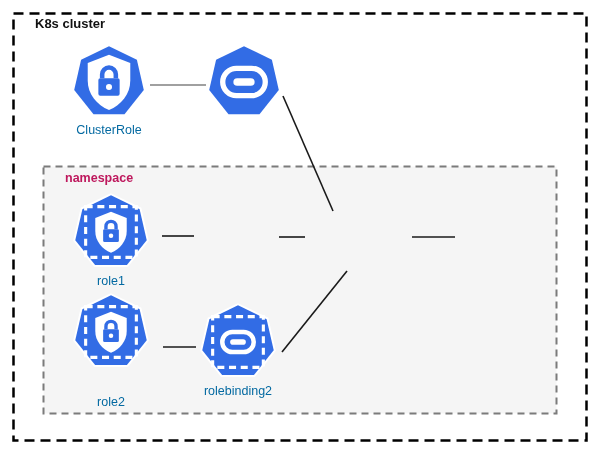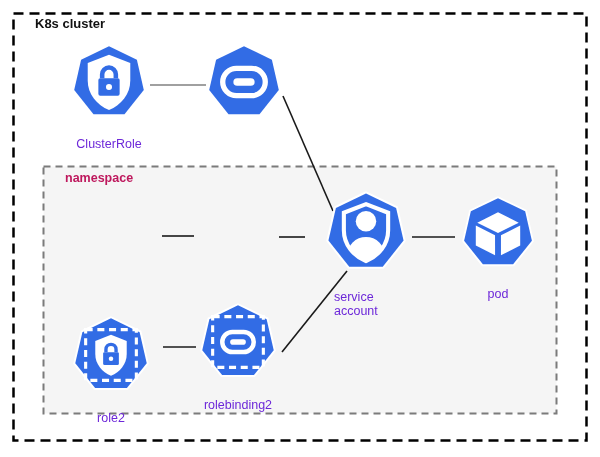--- a/index.html
+++ b/index.html
@@ -10,22 +10,22 @@
   .canvas{position:absolute;inset:0;}
   svg.layer{position:absolute;left:0;top:0;}
   .boundary-label{
     position:absolute;font-weight:bold;color:#111;font-size:13px;padding-left:16px;
   }
   .ns-label{font-size:12.5px;color:#be185d;}
   .node{
     position:absolute;display:flex;flex-direction:column;align-items:center;
   }
   .node-label{
-    margin-top:17px;font-size:12.5px;color:#6d28d9;white-space:nowrap;
-    text-align:left;line-height:1.15;
+    margin-top:3px;font-size:12.5px;color:#0369a1;white-space:nowrap;
+    text-align:center;line-height:1.15;
   }
   .node--sa .node-label{white-space:normal;width:64px;}
 </style>
 </head>
 <body>
 
 <div class="canvas">
 
   <svg class="layer" width="600" height="457" viewBox="0 0 600 457">
 
@@ -57,23 +57,36 @@
   </div>
 
   <div class="node" style="left:206px;top:44px;width:76px;">
     <svg width="76" height="76" viewBox="0 0 100 100">
       <polygon points="50,3 13.3,20.7 4.2,60.5 29.6,92.3 70.4,92.3 95.8,60.5 86.7,20.7" fill="#326CE5" stroke="#ffffff" stroke-width="5" paint-order="stroke"></polygon>
       <rect x="22" y="32" width="56" height="36" rx="18" fill="none" stroke="#ffffff" stroke-width="7"></rect>
       <rect x="36" y="45" width="28" height="10" rx="5" fill="#ffffff"></rect>
     </svg>
   </div>
 
+  <div class="node" style="left:72px;top:193px;width:78px;">
+    <svg width="78" height="78" viewBox="0 0 100 100">
+      <polygon points="50,3 13.3,20.7 4.2,60.5 29.6,92.3 70.4,92.3 95.8,60.5 86.7,20.7" fill="#326CE5" stroke="#ffffff" stroke-width="5" paint-order="stroke"></polygon>
+      <rect x="17.5" y="17.5" width="65" height="65" fill="none" stroke="#ffffff" stroke-width="4" stroke-dasharray="9 6"></rect>
+      <g transform="translate(50,50) scale(0.72) translate(-50,-50)">
+        <path d="M50,14 L78,25 V48 C78,66 66,80 50,87 C34,80 22,66 22,48 V25 Z" fill="#ffffff"></path>
+        <path d="M41,45 v-5 a9,9 0 0 1 18,0 v5" fill="none" stroke="#326CE5" stroke-width="6"></path>
+        <rect x="36" y="45" width="28" height="23" rx="2.5" fill="#326CE5"></rect>
+        <circle cx="50" cy="56.5" r="4" fill="#ffffff"></circle>
+      </g>
+    </svg>
+    <div class="node-label">role1</div>
+  </div>
 
 
-  <div class="node" style="left:72px;top:316px;width:78px;">
+  <div class="node" style="left:72px;top:293px;width:78px;gap:21px;">
     <svg width="78" height="78" viewBox="0 0 100 100">
       <polygon points="50,3 13.3,20.7 4.2,60.5 29.6,92.3 70.4,92.3 95.8,60.5 86.7,20.7" fill="#326CE5" stroke="#ffffff" stroke-width="5" paint-order="stroke"></polygon>
       <rect x="17.5" y="17.5" width="65" height="65" fill="none" stroke="#ffffff" stroke-width="4" stroke-dasharray="9 6"></rect>
       <g transform="translate(50,50) scale(0.72) translate(-50,-50)">
         <path d="M50,14 L78,25 V48 C78,66 66,80 50,87 C34,80 22,66 22,48 V25 Z" fill="#ffffff"></path>
         <path d="M41,45 v-5 a9,9 0 0 1 18,0 v5" fill="none" stroke="#326CE5" stroke-width="6"></path>
         <rect x="36" y="45" width="28" height="23" rx="2.5" fill="#326CE5"></rect>
         <circle cx="50" cy="56.5" r="4" fill="#ffffff"></circle>
       </g>
     </svg>
@@ -85,40 +98,15 @@
       <polygon points="50,3 13.3,20.7 4.2,60.5 29.6,92.3 70.4,92.3 95.8,60.5 86.7,20.7" fill="#326CE5" stroke="#ffffff" stroke-width="5" paint-order="stroke"></polygon>
       <rect x="17.5" y="17.5" width="65" height="65" fill="none" stroke="#ffffff" stroke-width="4" stroke-dasharray="9 6"></rect>
       <g transform="translate(50,50) scale(0.72) translate(-50,-50)">
         <rect x="22" y="32" width="56" height="36" rx="18" fill="none" stroke="#ffffff" stroke-width="8"></rect>
         <rect x="36" y="45" width="28" height="10" rx="5" fill="#ffffff"></rect>
       </g>
     </svg>
     <div class="node-label">rolebinding2</div>
   </div>
 
-  <div class="node node--sa" style="left:325px;top:191px;width:82px;">
-    <svg width="82" height="82" viewBox="0 0 100 100">
-      <defs>
-        <clipPath id="sa-shield-clip">
-          <path d="M50,16 L77,26.5 V48 C77,65.5 65.5,79 50,85.5 C34.5,79 23,65.5 23,48 V26.5 Z"></path>
-        </clipPath>
-      </defs>
-      <polygon points="50,3 13.3,20.7 4.2,60.5 29.6,92.3 70.4,92.3 95.8,60.5 86.7,20.7" fill="#326CE5" stroke="#ffffff" stroke-width="5" paint-order="stroke"></polygon>
-      <path d="M50,16 L77,26.5 V48 C77,65.5 65.5,79 50,85.5 C34.5,79 23,65.5 23,48 V26.5 Z" fill="none" stroke="#ffffff" stroke-width="5"></path>
-      <g clip-path="url(#sa-shield-clip)">
-        <circle cx="50" cy="37" r="12.5" fill="#ffffff"></circle>
-        <circle cx="50" cy="79" r="23" fill="#ffffff"></circle>
-      </g>
-    </svg>
-    <div class="node-label">service account</div>
-  </div>
 
-  <div class="node" style="left:461px;top:196px;width:74px;">
-    <svg width="74" height="74" viewBox="0 0 100 100">
-      <polygon points="50,3 13.3,20.7 4.2,60.5 29.6,92.3 70.4,92.3 95.8,60.5 86.7,20.7" fill="#326CE5" stroke="#ffffff" stroke-width="5" paint-order="stroke"></polygon>
-      <polygon points="50,22 78,36 50,50 22,36" fill="#ffffff"></polygon>
-      <polygon points="20,40 46,53 46,80 20,67" fill="#ffffff"></polygon>
-      <polygon points="80,40 54,53 54,80 80,67" fill="#ffffff"></polygon>
-    </svg>
-    <div class="node-label">pod</div>
-  </div>
 
 </div>
 
 </body></html>

